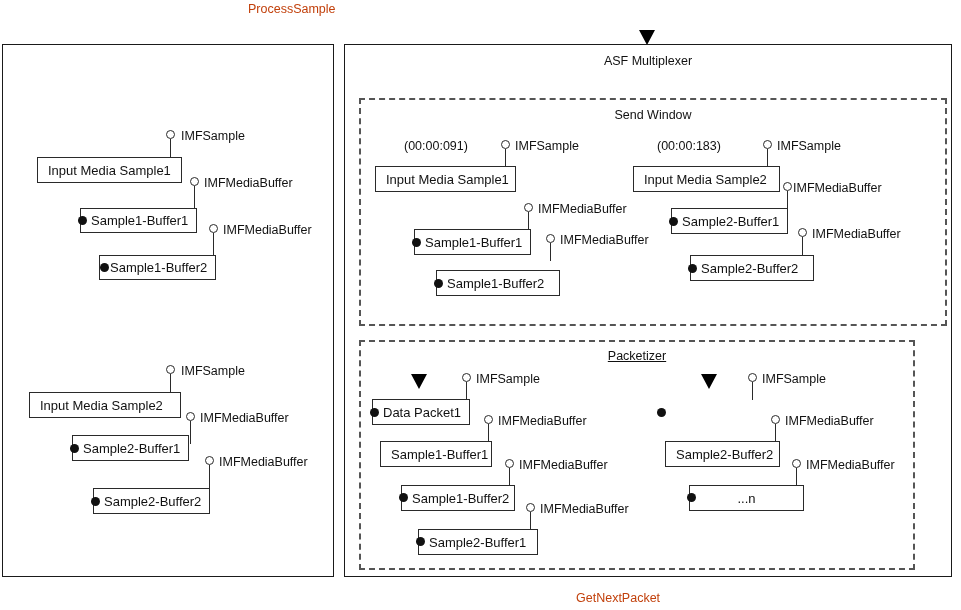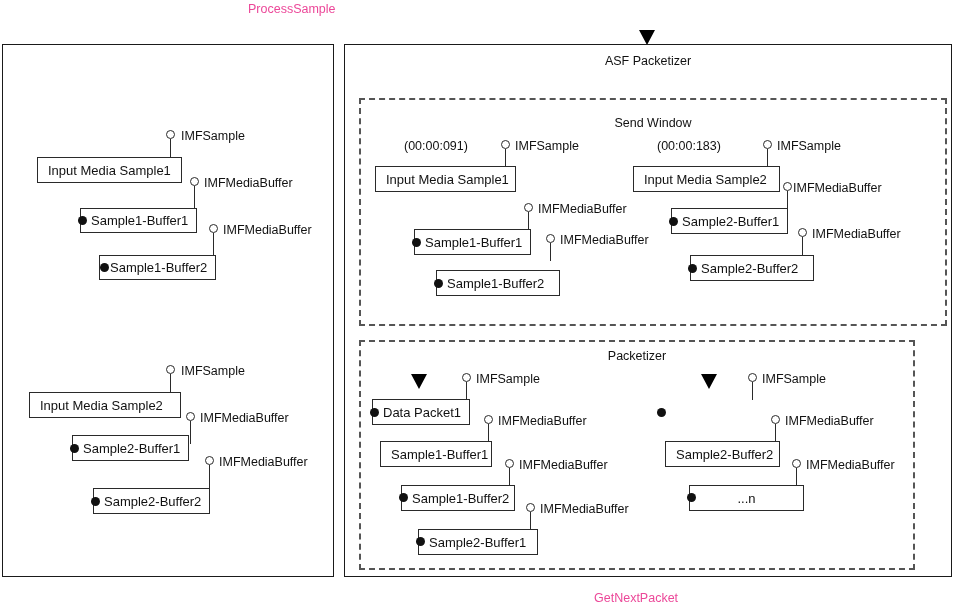--- a/index.html
+++ b/index.html
@@ -21,21 +21,21 @@
   
   .lolli{position:absolute;width:9px;height:9px;border:1px solid #2a2a2a;border-radius:50%;
          background:#fff;box-sizing:border-box;}
   .lolli-stem{position:absolute;width:1px;background:#2a2a2a;}
   .iflabel{position:absolute;font-size:12.5px;color:#111;white-space:nowrap;}
 
   
   .dot{position:absolute;width:9px;height:9px;border-radius:50%;background:#111;}
 
   
-  .edgelabel{position:absolute;font-size:12.5px;color:#ec4899;background:#fff;
+  .edgelabel{position:absolute;font-size:12.5px;color:#c2410c;background:#fff;
              padding:0 4px;white-space:nowrap;}
 
   
   .arrow-down{position:absolute;width:0;height:0;
               border-left:8px solid transparent;border-right:8px solid transparent;
               border-top:15px solid #000;}
 </style>
 </head>
 <body>
 
@@ -48,21 +48,21 @@
   <div class="edgelabel" style="left:244px;top:2px;">ProcessSample</div>
 
   <div class="tkh" style="left:16px;top:169px;width:22px;height:2px;"></div>
 
   <div class="tkh" style="left:16px;top:404px;width:22px;height:2px;"></div>
   <div class="tkv" style="left:16px;top:168px;width:3px;height:238px;"></div>
 
   <div class="tkv" style="left:155px;top:575px;width:3px;height:25px;"></div>
   <div class="tkh" style="left:155px;top:598px;width:804px;height:3px;"></div>
   <div class="tkv" style="left:956px;top:354px;width:3px;height:247px;"></div>
-  <div class="edgelabel" style="left:590px;top:591px;">GetNextPacket</div>
+  <div class="edgelabel" style="left:572px;top:591px;">GetNextPacket</div>
 
   <div class="arrow-down" style="left:411px;top:374px;"></div>
 
   <div class="arrow-down" style="left:701px;top:374px;"></div>
 
   <div class="panel" style="left:2px;top:44px;width:332px;height:533px;"></div>
 
   <div class="lolli" style="left:166px;top:130px;"></div>
   <div class="lolli-stem" style="left:170px;top:139px;height:19px;"></div>
   <div class="iflabel" style="left:181px;top:129px;">IMFSample</div>
@@ -99,24 +99,24 @@
   <div class="lolli" style="left:205px;top:456px;"></div>
   <div class="lolli-stem" style="left:209px;top:465px;height:24px;"></div>
   <div class="iflabel" style="left:219px;top:455px;">IMFMediaBuffer</div>
 
   <div class="objbox lbl-left" style="left:93px;top:488px;width:117px;height:26px;">Sample2-Buffer2</div>
 
   <div class="dot" style="left:70px;top:444px;"></div>
   <div class="dot" style="left:91px;top:497px;"></div>
 
   <div class="panel" style="left:344px;top:44px;width:608px;height:533px;"></div>
-  <div class="panel-title" style="left:344px;top:54px;width:608px;">ASF Packetizer</div>
+  <div class="panel-title" style="left:344px;top:54px;width:608px;">ASF Multiplexer</div>
 
   <div class="panel-dashed" style="left:359px;top:98px;width:588px;height:228px;"></div>
-  <div class="panel-title" style="left:359px;top:116px;width:588px;">Send Window</div>
+  <div class="panel-title" style="left:359px;top:108px;width:588px;">Send Window</div>
 
   <div class="iflabel" style="left:404px;top:139px;">(00:00:091)</div>
   <div class="lolli" style="left:501px;top:140px;"></div>
   <div class="lolli-stem" style="left:505px;top:149px;height:18px;"></div>
   <div class="iflabel" style="left:515px;top:139px;">IMFSample</div>
 
   <div class="objbox lbl-left" style="left:375px;top:166px;width:141px;height:26px;">Input Media Sample1</div>
 
   <div class="lolli" style="left:524px;top:203px;"></div>
   <div class="lolli-stem" style="left:528px;top:212px;height:18px;"></div>
@@ -149,21 +149,21 @@
   <div class="lolli" style="left:798px;top:228px;"></div>
   <div class="lolli-stem" style="left:802px;top:237px;height:18px;"></div>
   <div class="iflabel" style="left:812px;top:227px;">IMFMediaBuffer</div>
 
   <div class="objbox lbl-left" style="left:690px;top:255px;width:124px;height:26px;">Sample2-Buffer2</div>
 
   <div class="dot" style="left:669px;top:217px;"></div>
   <div class="dot" style="left:688px;top:264px;"></div>
 
   <div class="panel-dashed" style="left:359px;top:340px;width:556px;height:230px;"></div>
-  <div class="panel-title" style="left:359px;top:349px;width:556px;">Packetizer</div>
+  <div class="panel-title" style="left:359px;top:349px;width:556px;text-decoration:underline;">Packetizer</div>
 
   <div class="lolli" style="left:462px;top:373px;"></div>
   <div class="lolli-stem" style="left:466px;top:382px;height:18px;"></div>
   <div class="iflabel" style="left:476px;top:372px;">IMFSample</div>
 
   <div class="objbox lbl-left" style="left:372px;top:399px;width:98px;height:26px;">Data Packet1</div>
 
   <div class="lolli" style="left:484px;top:415px;"></div>
   <div class="lolli-stem" style="left:488px;top:424px;height:18px;"></div>
   <div class="iflabel" style="left:498px;top:414px;">IMFMediaBuffer</div>

